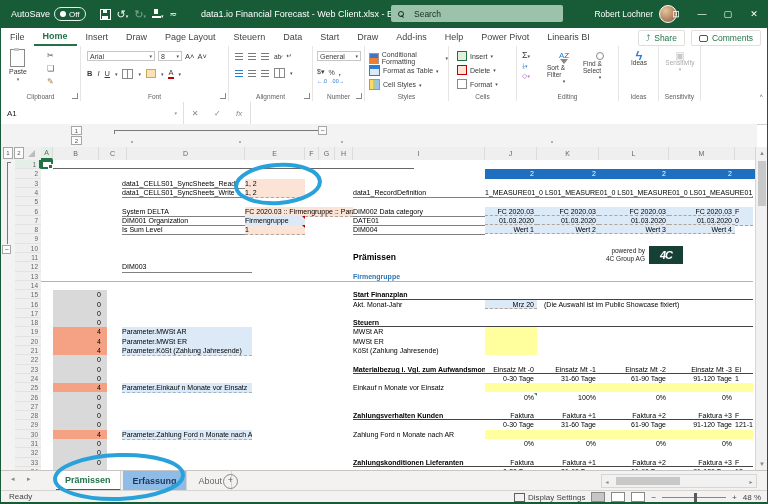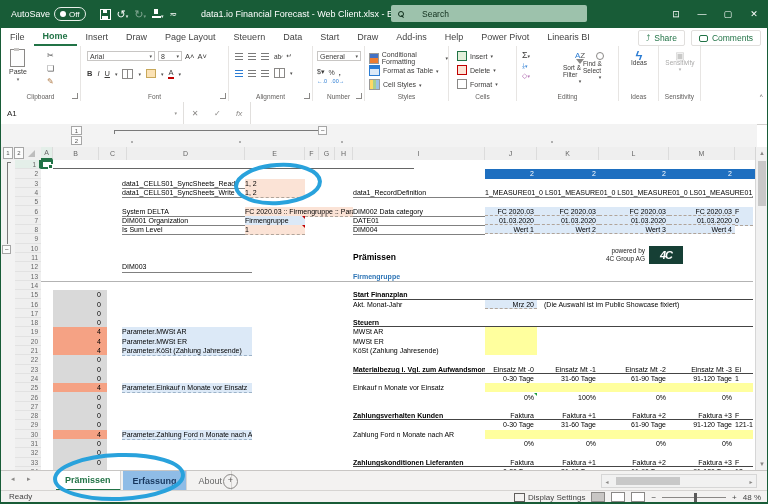--- a/index.html
+++ b/index.html
@@ -17,22 +17,22 @@
   .qat .g{font-size:11px;line-height:11px;}
   .dim{opacity:.45;}
   .caret{font-size:5px;opacity:.9;}
   .ic-save{position:relative;width:9px;height:9px;border:1px solid #fff;display:inline-block;}
   .ic-save i{position:absolute;left:2px;top:0;width:4px;height:3px;background:#fff;display:block;}
   .ic-save b{position:absolute;left:1px;bottom:0;width:6px;height:3px;background:#fff;display:block;}
   .ic-stamp{position:relative;width:9px;height:9px;display:inline-block;}
   .ic-stamp i{position:absolute;left:2px;top:0;width:4px;height:5px;background:#fff;}
   .ic-stamp b{position:absolute;left:0;bottom:0;width:9px;height:2px;background:#fff;}
   .doc-title{margin-left:24px;white-space:nowrap;font-size:9px;}
-  .searchbox{position:absolute;left:390px;top:5px;width:196px;height:17px;background:#9DC2AC;border-radius:2px;
-             color:#11301d;display:flex;align-items:center;gap:18px;padding-left:7px;box-sizing:border-box;font-size:8.5px;}
+  .searchbox{position:absolute;left:390px;top:5px;width:172px;height:17px;background:#9DC2AC;border-radius:2px;
+             color:#11301d;display:flex;align-items:center;gap:10px;padding-left:7px;box-sizing:border-box;font-size:8.5px;}
   .ic-mag{position:relative;width:6px;height:6px;display:inline-block;}
   .ic-mag i{position:absolute;left:0;top:0;width:4px;height:4px;border:1px solid #11301d;border-radius:50%;display:block;}
   .ic-mag b{position:absolute;right:0;bottom:0;width:3px;height:1px;background:#11301d;transform:rotate(45deg);display:block;}
   .userarea{position:absolute;right:90px;top:0;height:28px;display:flex;align-items:center;gap:6px;font-size:8.5px;}
   .avatar{width:16px;height:16px;border-radius:50%;background:radial-gradient(circle at 35% 30%,#e8c49a,#8a5a3c);border:1px solid #fff;}
   .winctl{position:absolute;right:0;top:0;height:28px;display:flex;}
   .winctl span{width:26px;height:28px;display:flex;align-items:center;justify-content:center;font-size:9px;}
   
   .menubar{position:absolute;left:0;top:28px;width:100%;height:18px;background:#fff;display:flex;align-items:center;
            font-size:9px;color:#444;border-bottom:1px solid #eee;}
@@ -177,20 +177,24 @@
       <span>≂</span>
     </div>
     <div class="doc-title">data1.io Financial Forecast - Web Client.xlsx - Excel</div>
     <div class="searchbox">
       <span class="ic-mag">
           <i></i>
           <b></b>
         </span>
       <span>Search</span>
     </div>
+    <div class="userarea">
+      <span>Robert Lochner</span>
+      <span class="avatar"></span>
+    </div>
     <div class="winctl">
       <span>⊡</span>
       <span>—</span>
       <span>▢</span>
       <span>✕</span>
     </div>
   </div>
 
   <div class="menubar">
     <div id="menu-tabs" style="display:flex;">
@@ -341,21 +345,21 @@
       </div>
       <span class="rglabel">Cells</span>
     </div>
 
     <div class="rgroup" style="left:516px;width:102px;">
       <div style="position:absolute;left:5px;top:4px;display:flex;flex-direction:column;gap:2px;">
         <span><span class="sigma">Σ</span><span class="caret">▾</span></span>
         <span class="bluetxt">⤓<span class="caret">▾</span></span>
         <span style="color:#b06ab0;">◇<span class="caret">▾</span></span>
       </div>
-      <div class="stack2" style="position:absolute;left:46px;top:6px;width:34px;">
+      <div class="stack2" style="position:absolute;left:30px;top:6px;width:34px;">
         <span style="font-size:8px;color:#2b7cd3;">A<span style="color:#555;">Z</span></span>
         <span class="ic-funnel"></span>
         <span>Sort &amp; Filter</span>
           <span class="caret">▾</span>
       </div>
       <div class="stack2" style="position:absolute;left:66px;top:6px;width:34px;">
         <span class="ic-circ"></span>
         <span>Find &amp; Select</span>
           <span class="caret">▾</span>
       </div>

